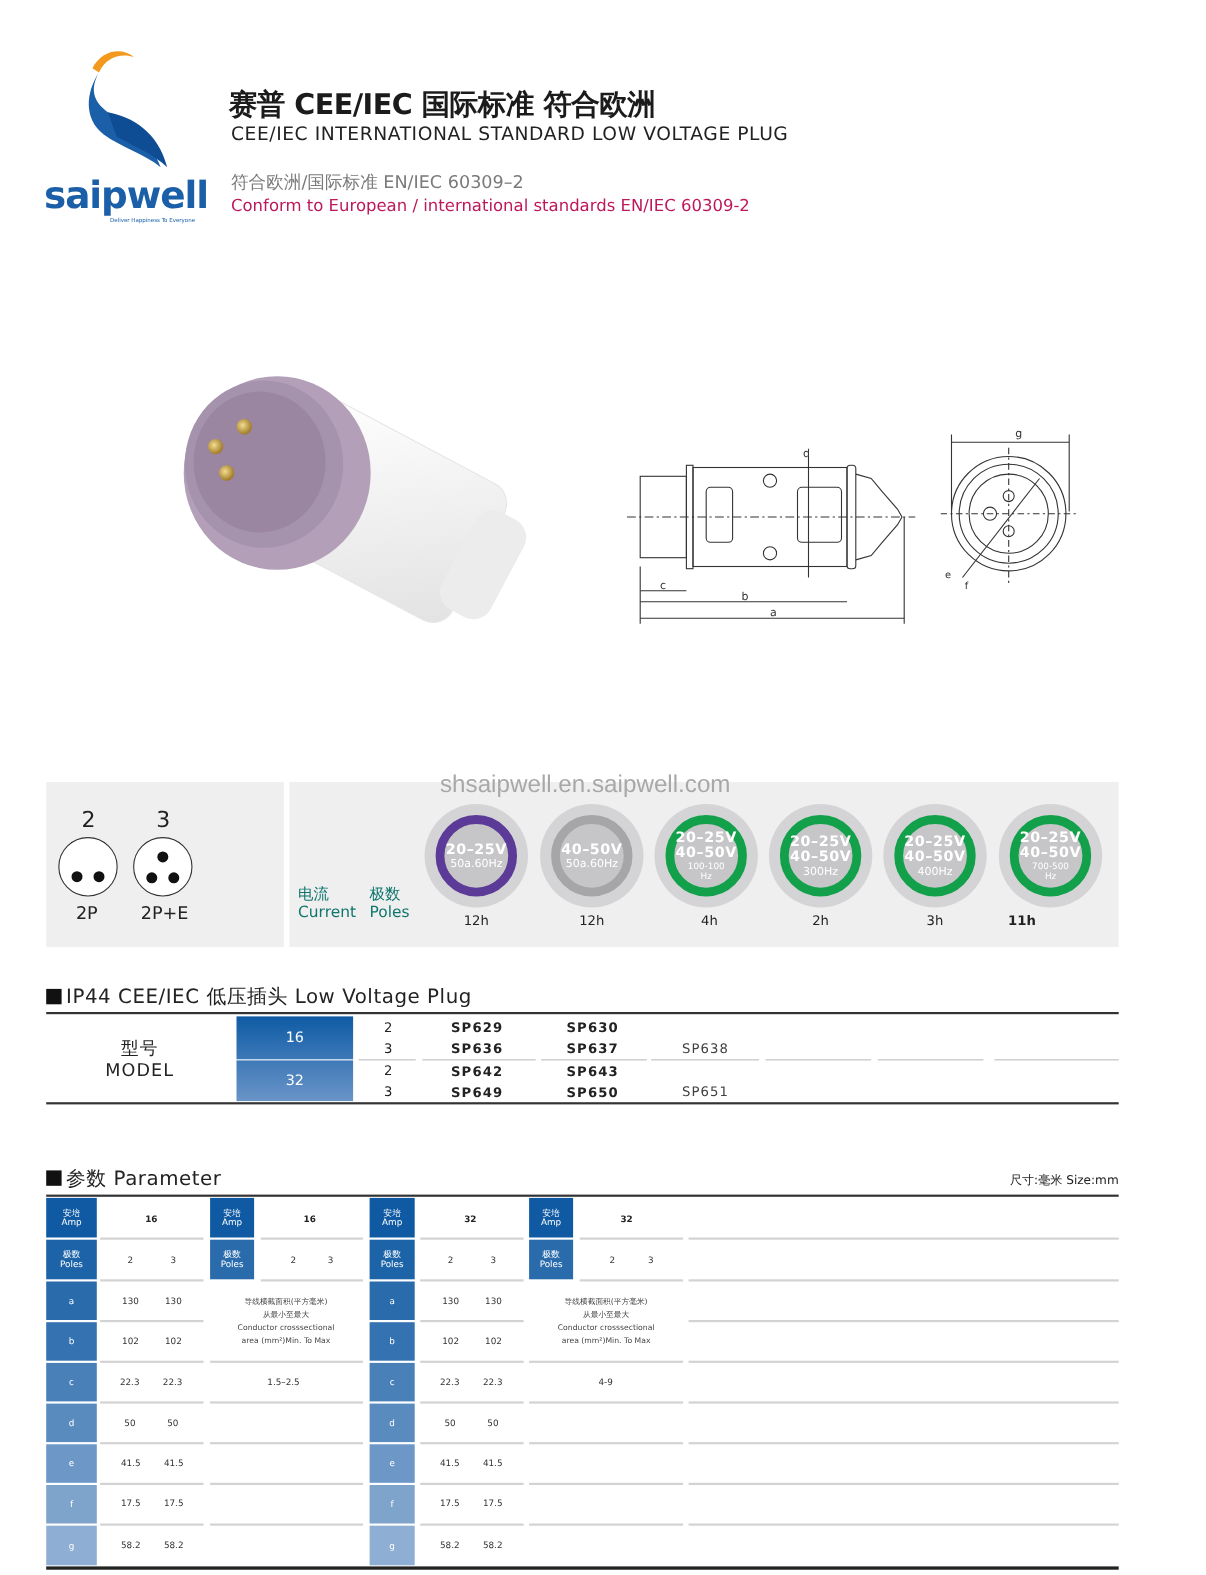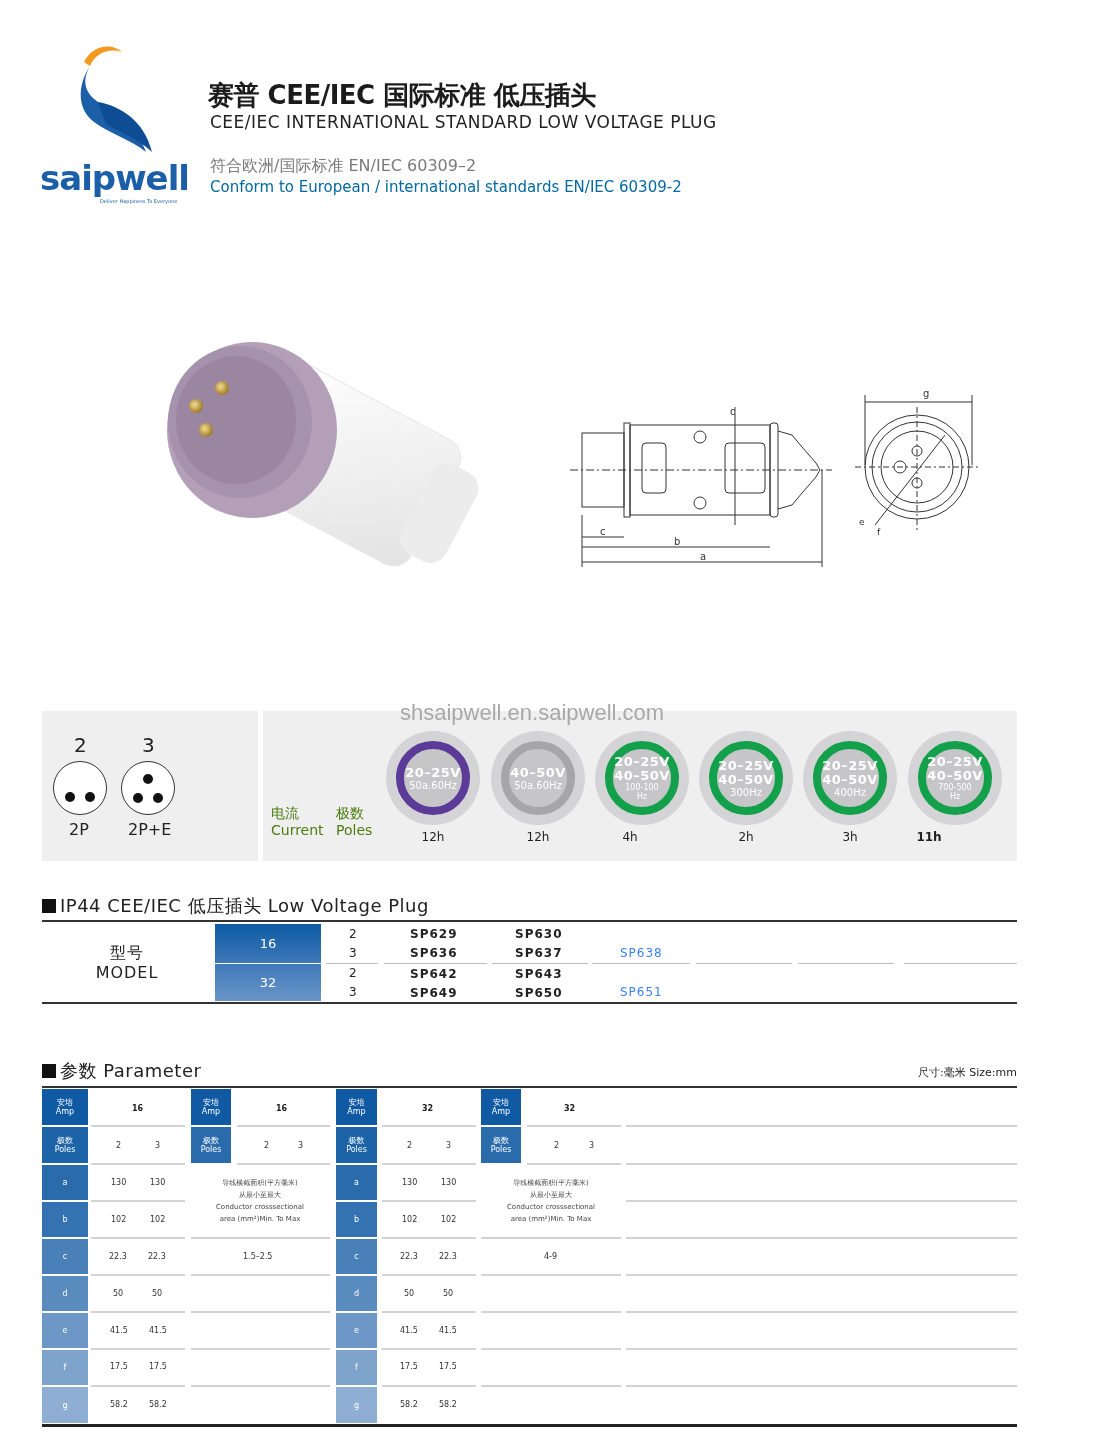--- a/index.html
+++ b/index.html
@@ -7,38 +7,38 @@
   body { position: relative; font-family: "DejaVu Sans", "Liberation Sans", sans-serif; color: #222; }
   .abs { position: absolute; }
 
   
   .logo { left: 40px; top: 40px; width: 140px; height: 160px; }
   .logo-word { position: absolute; left: 0; top: 118px; font: bold 34px "DejaVu Sans", sans-serif; color: #1a5fa8; letter-spacing: -1px; }
   .logo-tag { position: absolute; left: 60px; top: 158px; font-size: 5px; color: #1a5fa8; white-space: nowrap; }
   .title-cn { left: 208px; top: 78px; font: bold 26px "DejaVu Sans", sans-serif; color: #1b1b1b; letter-spacing: -0.5px; }
   .title-en { left: 210px; top: 112px; font: 17px "DejaVu Sans", sans-serif; color: #222; letter-spacing: 0.5px; }
   .sub-cn { left: 210px; top: 156px; font: 16px "DejaVu Sans", sans-serif; color: #7a7a7a; }
-  .sub-en { left: 210px; top: 178px; font: 15px "DejaVu Sans", sans-serif; color: #0369a1; }
+  .sub-en { left: 210px; top: 178px; font: 15px "DejaVu Sans", sans-serif; color: #be185d; }
 
   
   .photo { left: 140px; top: 310px; width: 350px; height: 320px; }
 
   
   .drawing-side { left: 570px; top: 395px; width: 270px; height: 180px; }
   .drawing-front { left: 855px; top: 385px; width: 135px; height: 155px; }
 
   
   .panel { background: #efefef; }
   .panel-left { left: 42px; top: 711px; width: 216px; height: 150px; }
   .panel-right { left: 263px; top: 711px; width: 754px; height: 150px; }
   .pole-num { font: 20px "DejaVu Sans", sans-serif; color: #222; }
   .pole-label { font: 16px "DejaVu Sans", sans-serif; color: #222; }
   .pole-circle { width: 54px; height: 54px; border: 1.5px solid #333; border-radius: 50%; background: #fff; }
   .dot { position: absolute; width: 10px; height: 10px; border-radius: 50%; background: #111; }
-  .cur-lbl { font: 14px "DejaVu Sans", sans-serif; color: #4d7c0f; line-height: 17px; }
+  .cur-lbl { font: 14px "DejaVu Sans", sans-serif; color: #0f766e; line-height: 17px; }
   .watermark { left: 400px; top: 700px; font: 22px "Liberation Sans", sans-serif; color: #a8a8a8; }
   .badge { width: 94px; height: 94px; border-radius: 50%; background: #d4d4d6; }
   .badge-inner { position: absolute; left: 10px; top: 10px; width: 74px; height: 74px; border-radius: 50%; border: 8px solid; background: #c6c6c8; display: flex; flex-direction: column; align-items: center; justify-content: center; color: #fff; text-align: center; }
   .b-v { font: bold 13px "DejaVu Sans", sans-serif; line-height: 14px; letter-spacing: 0.5px; }
   .b-hz { font: 10px "DejaVu Sans", sans-serif; line-height: 11px; }
   .b-hz-sm { font: 8px "DejaVu Sans", sans-serif; line-height: 9px; }
   .badge-cap { width: 94px; text-align: center; font: 12px "DejaVu Sans", sans-serif; color: #222; }
 
   
   .sec-title { font: 18px "DejaVu Sans", sans-serif; color: #222; letter-spacing: 0.5px; display: flex; align-items: center; }
@@ -46,21 +46,21 @@
   .rule-dark { height: 2px; background: #333; }
   .rule-light { height: 1px; background: #bdbdbd; }
 
   
   .model-label { left: 42px; top: 943px; width: 170px; text-align: center; font: 16px "DejaVu Sans", sans-serif; line-height: 20px; color: #222; letter-spacing: 1px; }
   .amp-cell { left: 215px; width: 106px; color: #fff; font: 13px "DejaVu Sans", sans-serif; display: flex; align-items: center; justify-content: center; }
   .amp16 { top: 924px; height: 39px; background: linear-gradient(#0e5ba4, #3d78b8); }
   .amp32 { top: 964px; height: 37px; background: linear-gradient(#3f79b8, #6a95c8); }
   .mtxt { font: 12px "DejaVu Sans", sans-serif; color: #222; }
   .mbold { font: bold 12px "DejaVu Sans", sans-serif; color: #222; letter-spacing: 1px; }
-  .mlight { font: 12px "DejaVu Sans", sans-serif; color: #3b82f6; letter-spacing: 1px; }
+  .mlight { font: 12px "DejaVu Sans", sans-serif; color: #404040; letter-spacing: 1px; }
 
   
   .phead { width: 46px; color: #fff; display: flex; flex-direction: column; align-items: center; justify-content: center; font: 8px "DejaVu Sans", sans-serif; line-height: 9px; text-align: center; }
   .pval { font: 8px "DejaVu Sans", sans-serif; color: #333; }
   .pbold { font: bold 8px "DejaVu Sans", sans-serif; color: #222; }
   .pnote { font: 7px "DejaVu Sans", sans-serif; color: #444; text-align: center; line-height: 12px; width: 140px; }
   .pline { height: 2px; background: #d3d3d3; }
   .size-note { left: 900px; top: 1065px; font: 11px "DejaVu Sans", sans-serif; color: #222; width: 117px; text-align: right; }
 </style>
 </head>
@@ -69,21 +69,21 @@
 <div class="abs logo">
   <svg width="140" height="120" viewBox="0 0 140 120">
     <path d="M44 22 C52 6 70 2 82 12 C70 8 56 12 50 26 Z" fill="#f39a1e"></path>
     <path d="M50 26 C42 40 44 52 58 62 C78 76 96 84 106 112 C92 100 70 94 54 82 C36 68 38 44 50 26 Z" fill="#1a5fa8"></path>
     <path d="M58 62 C80 66 104 80 112 112 C100 100 80 92 66 84 Z" fill="#0e4d94"></path>
   </svg>
   <div class="logo-word">saipwell</div>
   <div class="logo-tag">Deliver Happiness To Everyone</div>
 </div>
 
-<div class="abs title-cn">赛普 CEE/IEC 国际标准 低压插头</div>
+<div class="abs title-cn">赛普 CEE/IEC 国际标准 符合欧洲</div>
 <div class="abs title-en">CEE/IEC INTERNATIONAL STANDARD LOW VOLTAGE PLUG</div>
 <div class="abs sub-cn">符合欧洲/国际标准 EN/IEC 60309–2</div>
 <div class="abs sub-en">Conform to European / international standards EN/IEC 60309-2</div>
 
 <div class="abs photo">
   <svg width="350" height="320" viewBox="0 0 350 320">
     <defs>
       <linearGradient id="body" x1="0" y1="0" x2="1" y2="1">
         <stop offset="0" stop-color="#ffffff"></stop>
         <stop offset="1" stop-color="#e2e2e2"></stop>
@@ -194,21 +194,21 @@
   <div class="abs badge-cap" style="left:228px;top:119px;">12h</div>
 
   <div class="abs badge" style="left:332px;top:20px;">
     <div class="badge-inner" style="border-color:#12a04a;">
       <div class="b-v">20–25V</div>
       <div class="b-v">40–50V</div>
       <div class="b-hz-sm">100-100</div>
       <div class="b-hz-sm">Hz</div>
     </div>
   </div>
-  <div class="abs badge-cap" style="left:320px;top:119px;">4h</div>
+  <div class="abs badge-cap" style="left:335px;top:119px;">4h</div>
 
   <div class="abs badge" style="left:436px;top:20px;">
     <div class="badge-inner" style="border-color:#12a04a;">
       <div class="b-v">20–25V</div>
       <div class="b-v">40–50V</div>
       <div class="b-hz">300Hz</div>
     </div>
   </div>
   <div class="abs badge-cap" style="left:436px;top:119px;">2h</div>
 

